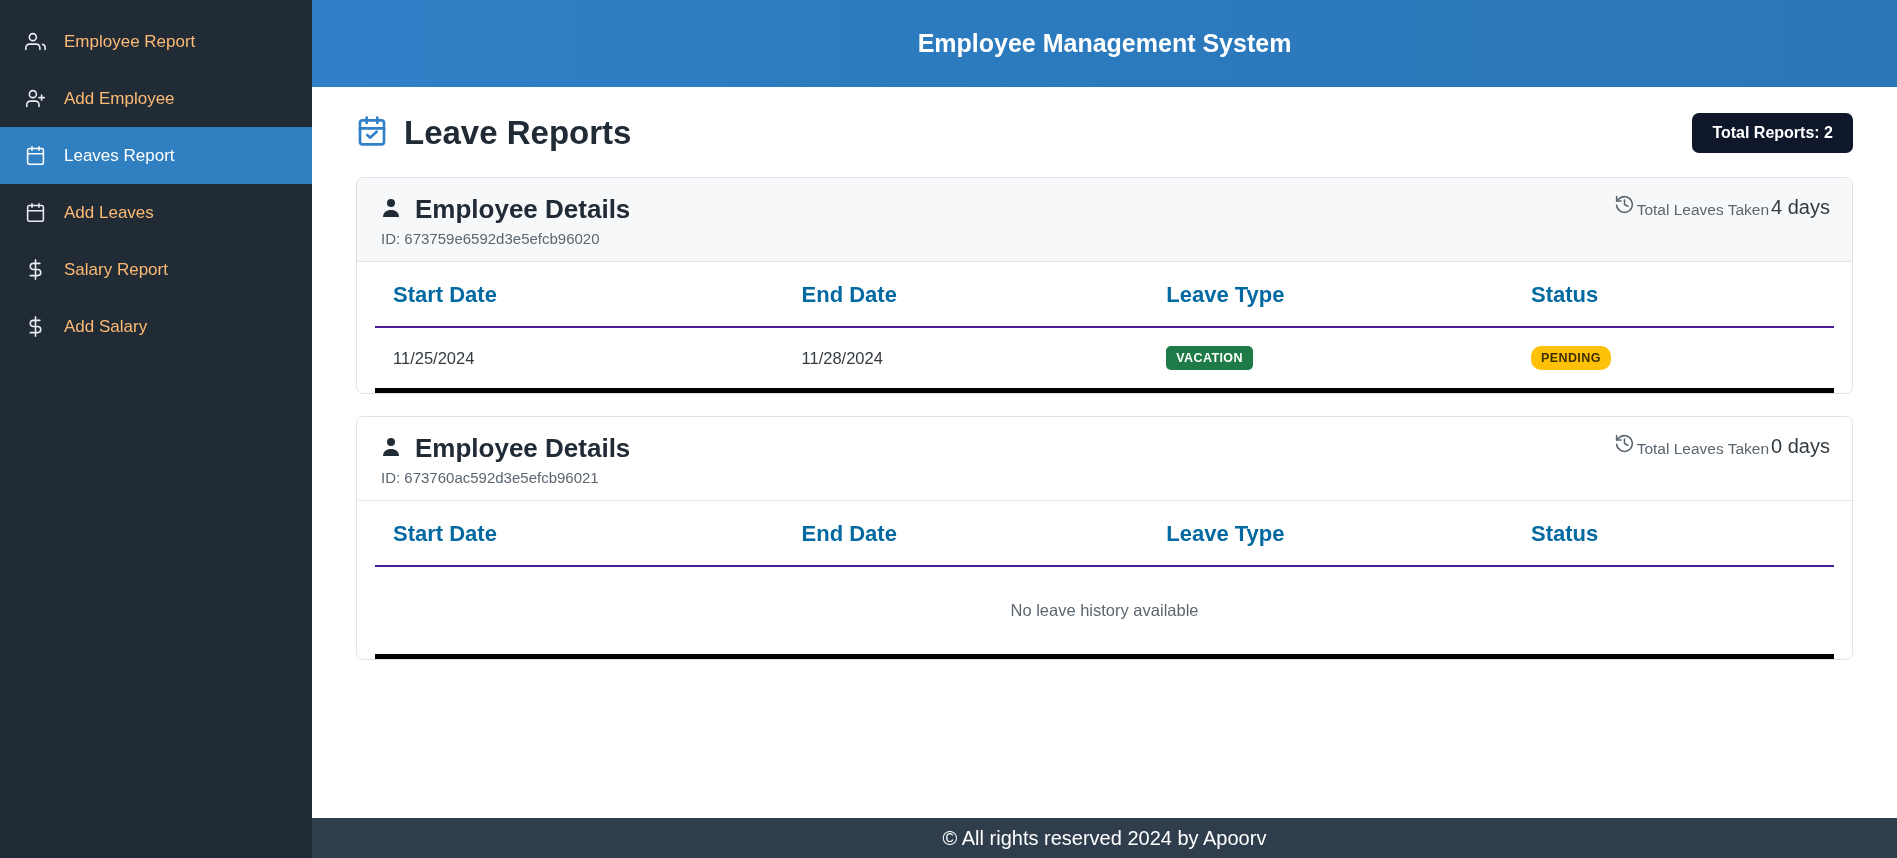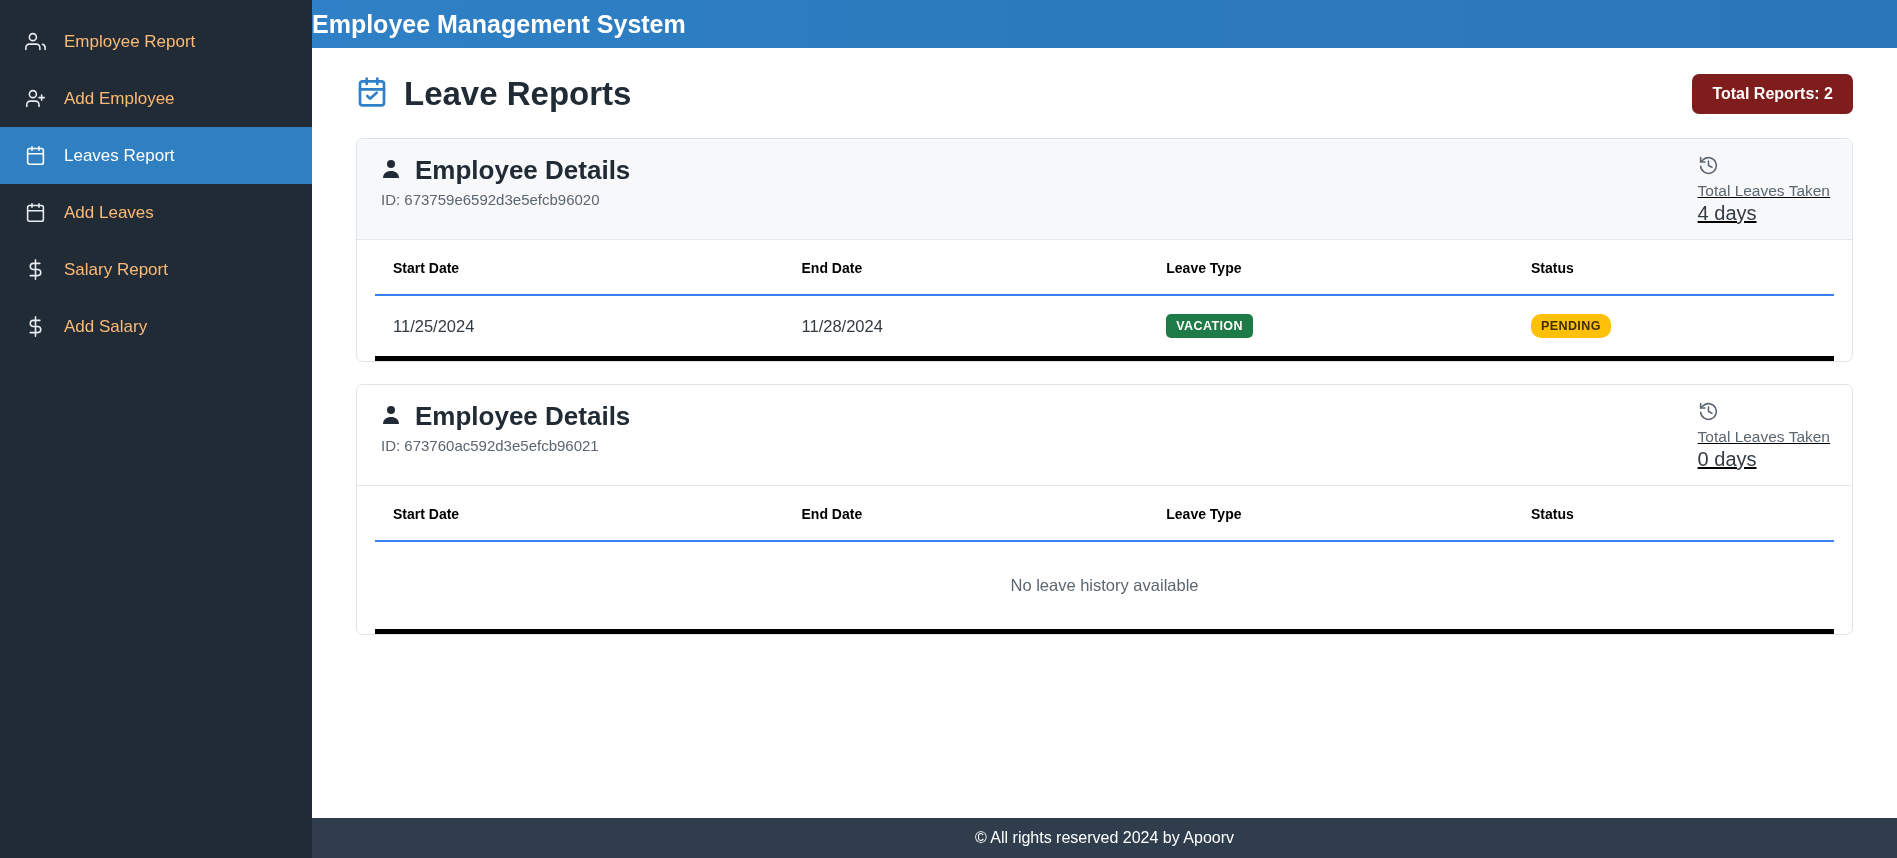--- a/index.html
+++ b/index.html
@@ -68,24 +68,25 @@
 
   
   .main {
     flex: 1;
     display: flex;
     flex-direction: column;
     min-width: 0;
     background: #ffffff;
   }
   .topbar {
-    height: 48px;
+    height: 87px;
     background: linear-gradient(90deg, #2f80c6 0%, #2c7bbf 40%, #2b76b8 100%);
     display: flex;
     align-items: center;
+    justify-content: center;
     color: #ffffff;
   }
   .topbar-title {
     font-size: 25px;
     font-weight: bold;
   }
 
   .content {
     flex: 1;
     padding: 26px 44px 0 44px;
@@ -102,21 +103,21 @@
     display: flex;
     align-items: center;
     gap: 16px;
   }
   .page-title {
     font-size: 33px;
     font-weight: bold;
     color: #212b36;
   }
   .badge-total {
-    background: #7f1d1d;
+    background: #0f172a;
     color: #ffffff;
     font-size: 16px;
     font-weight: bold;
     border-radius: 7px;
     padding: 11px 20px;
     cursor: pointer;
   }
 
   .card {
     border: 1px solid #dfe3e8;
@@ -149,46 +150,44 @@
   }
   .emp-id {
     font-size: 15px;
     color: #5b6670;
     margin-top: 5px;
     margin-left: 2px;
   }
   .leaves-block {
     text-align: right;
     display: flex;
-    flex-direction: column;
-    align-items: flex-start;
+    align-items: flex-end;
     gap: 2px;
-    text-decoration: underline;
   }
   .leaves-label {
     font-size: 15.5px;
     color: #5b6670;
   }
   .leaves-value {
     font-size: 20px;
     color: #333b42;
   }
   .hist-icon { color: #5b6670; }
 
   table {
     width: 100%;
     border-collapse: collapse;
   }
   th {
     text-align: left;
-    font-size: 14px;
-    font-weight: bold;
-    color: #000000;
+    font-size: 22px;
+    font-weight: bold;
+    color: #0369a1;
     padding: 20px 18px 18px 18px;
-    border-bottom: 2px solid #3b82f6;
+    border-bottom: 2px solid #4c1d95;
   }
   td {
     font-size: 16.5px;
     color: #333b42;
     padding: 18px 18px;
     border-bottom: 5px solid #000000;
   }
   .tbl-wrap { padding: 0 18px; }
   .pill {
     display: inline-block;
@@ -216,21 +215,21 @@
     position: absolute;
     left: 312px;
     right: 0;
     bottom: 0;
     height: 40px;
     background: #2f3d4c;
     color: #ffffff;
     display: flex;
     align-items: center;
     justify-content: center;
-    font-size: 16px;
+    font-size: 20px;
   }
 </style>
 </head>
 <body>
 
 <div class="app">
 
   <aside class="sidebar">
 
     <nav class="nav">

